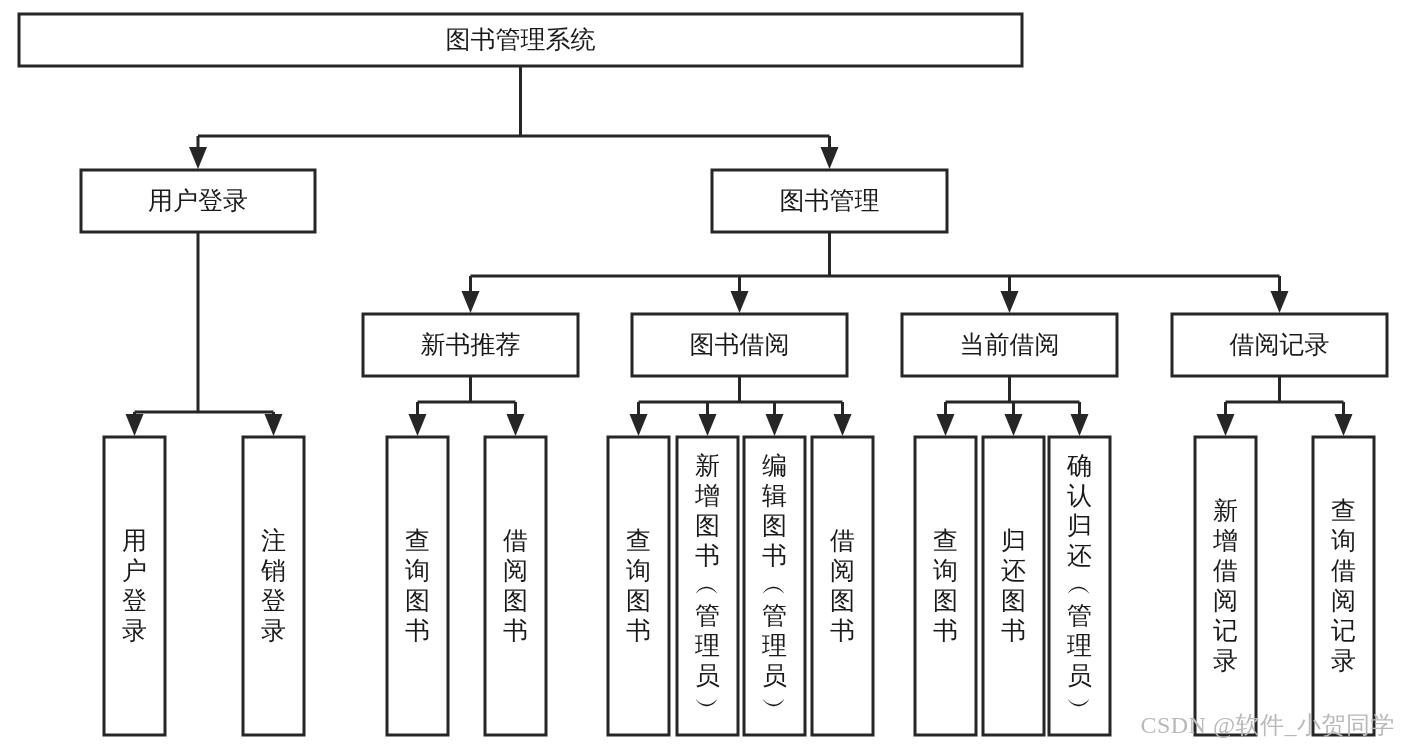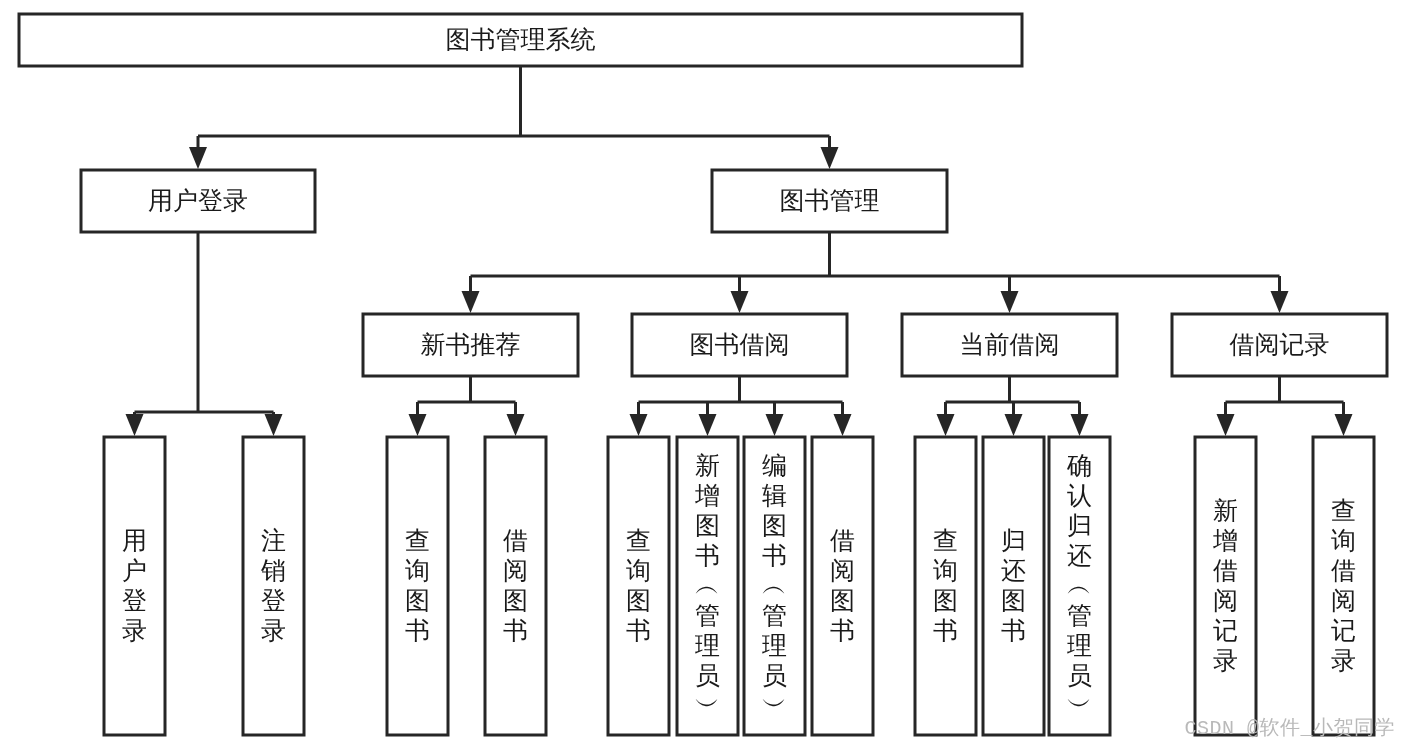--- a/index.html
+++ b/index.html
@@ -50,22 +50,22 @@
     fill: #1a1a1a;
     font-family: "DejaVu Sans", "Liberation Sans", sans-serif;
     font-size: 25px;
     text-anchor: middle;
   }
   .watermark {
     position: absolute;
     right: 10px;
     bottom: 6px;
     color: #b9b9b9;
-    font-size: 20px;
-    font-family: Liberation Mono, monospace;
+    font-size: 24px;
+    font-family: Liberation Serif, serif;
     white-space: nowrap;
     letter-spacing: 0.5px;
     text-align: right;
   }
 </style>
 </head>
 <body>
 
 <div id="diagram-root">
   <svg id="flow" viewBox="0 0 1405 747">

